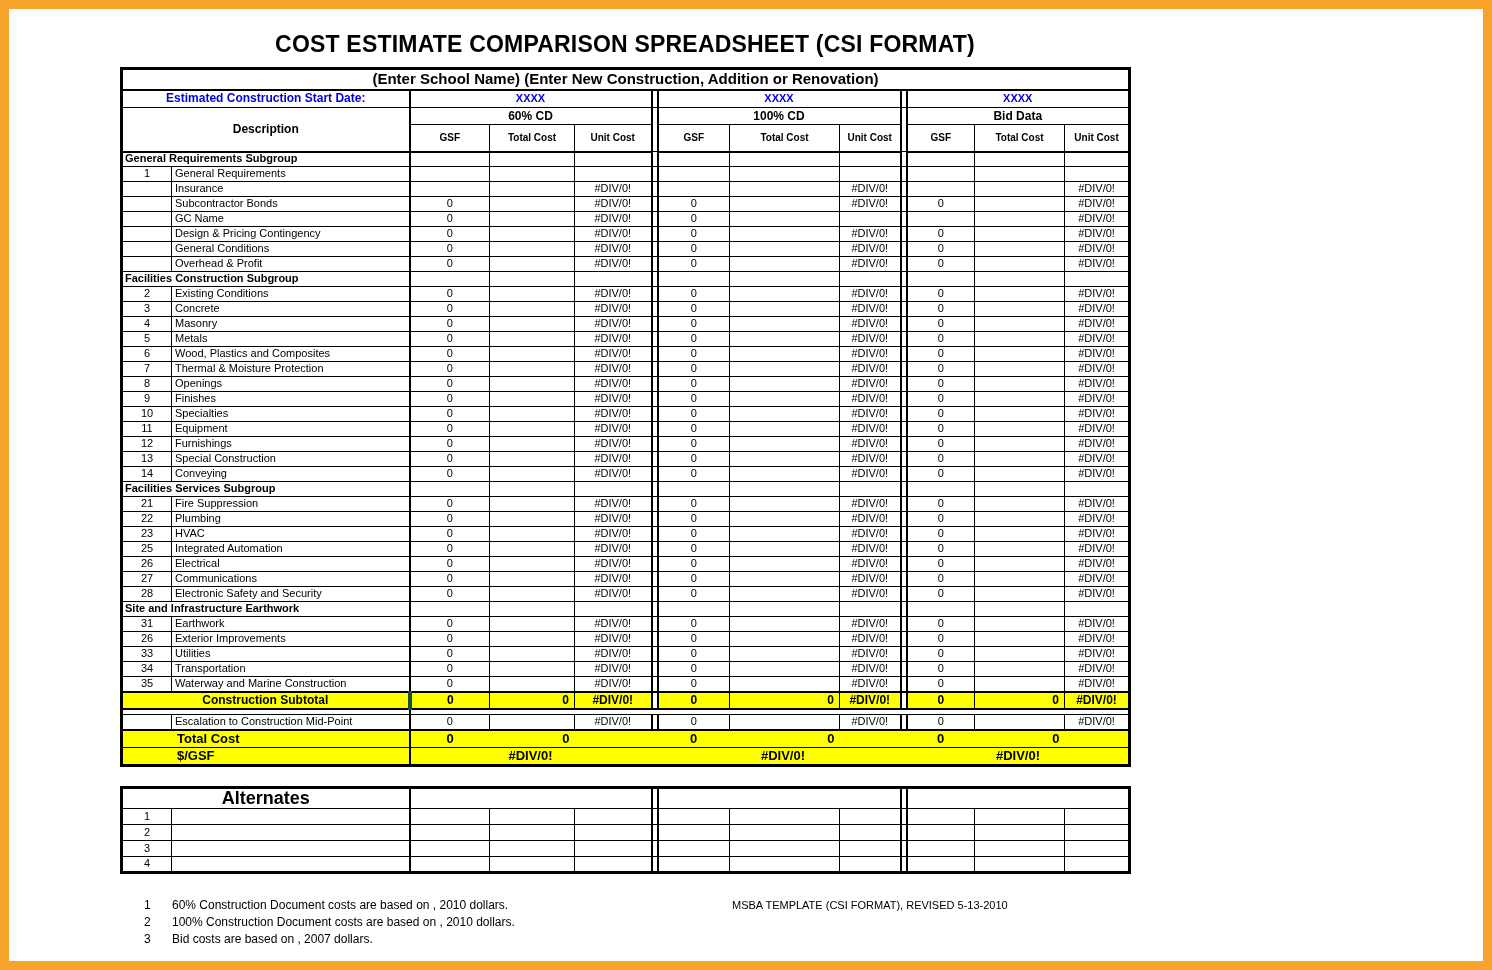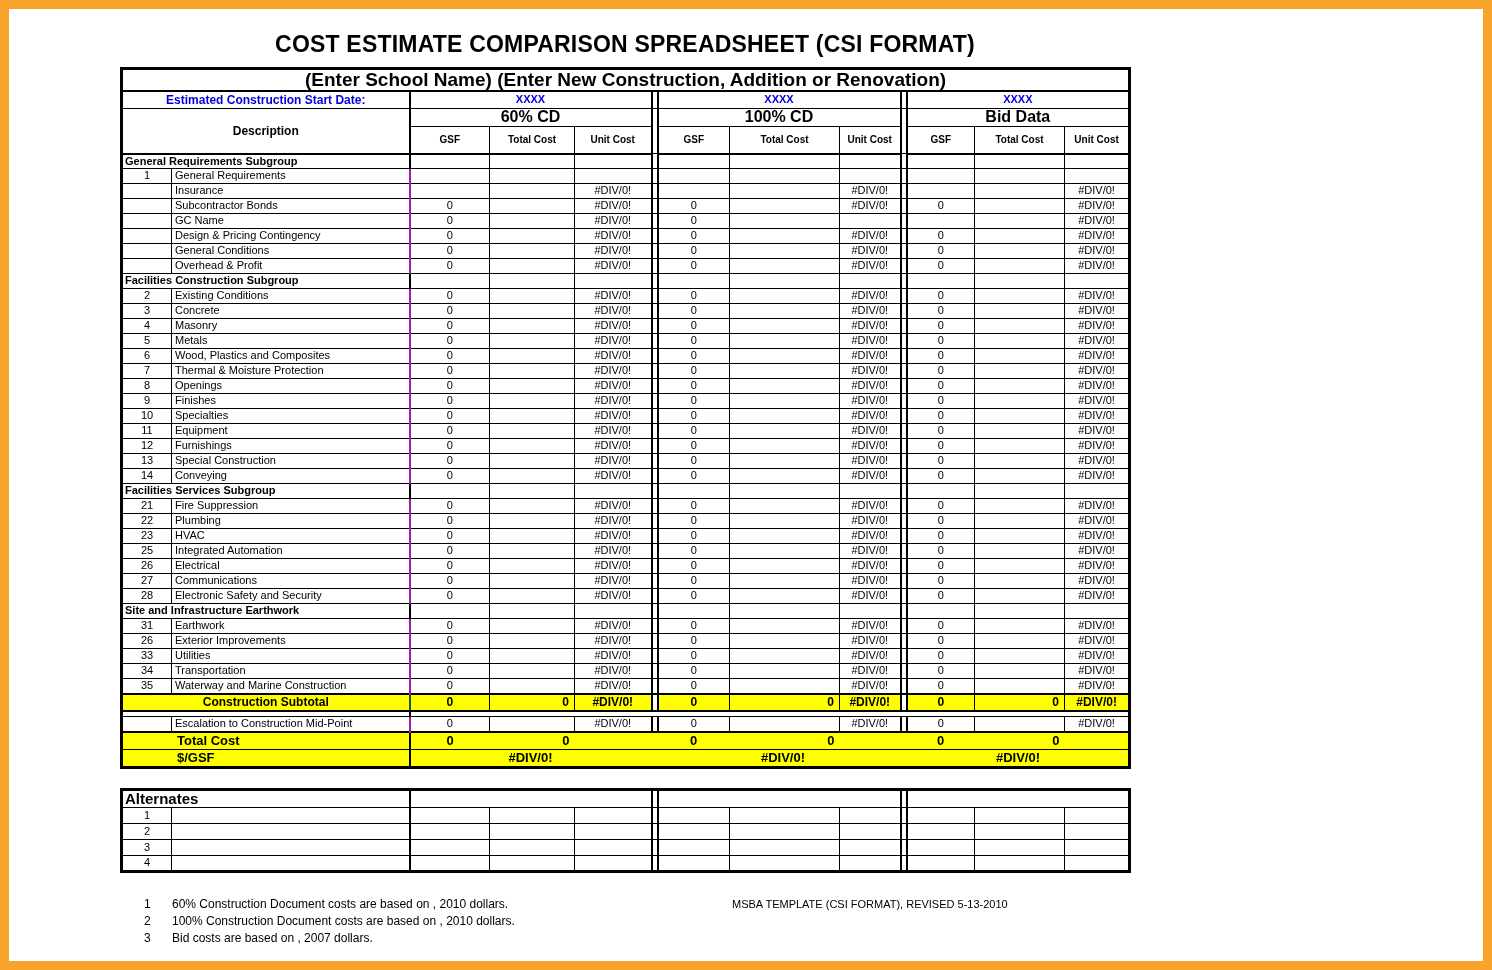--- a/index.html
+++ b/index.html
@@ -13,56 +13,56 @@
     overflow: hidden;
   }
   .content { margin-left: 111px; width: 1010px; }
   .title { width: 1010px; text-align: center; font-size: 23px; font-weight: bold; margin: 22px 0 9px; letter-spacing: 0.2px; }
 
   table { border-collapse: collapse; table-layout: fixed; width: 1010px; }
   table.main, table.alt { border: 3px solid #000; }
   td { border: 1px solid #000; padding: 0 2px; overflow: hidden; white-space: nowrap; font-size: 11px; height: 15px; line-height: 1.05; }
 
   
-  .school-row td { font-size: 19px; font-weight: bold; text-align: center; height: 21px; border-bottom: 2px solid #000; }
+  .school-row td { font-size: 15px; font-weight: bold; text-align: center; height: 21px; border-bottom: 2px solid #000; }
   .startdate-row td { height: 18px; }
   .sd-label { color: #0000E0; font-weight: bold; text-align: center; font-size: 12px; border-right: 2px solid #000; }
   .sd-val { color: #0000E0; font-weight: bold; text-align: center; font-size: 11px; }
   .desc-hdr { font-weight: bold; font-size: 12px; text-align: center; border-right: 2px solid #000; border-bottom: 2px solid #000; }
   .grp-row td { height: 17px; }
-  .grp { font-weight: bold; font-size: 16px; text-align: center; }
+  .grp { font-weight: bold; font-size: 12px; text-align: center; }
   .sub-row td { height: 27px; }
   .sub { font-weight: bold; font-size: 10px; text-align: center; border-bottom: 2px solid #000; }
   .spc { border-left: 2px solid #000; border-right: 2px solid #000; background: #fff; }
 
   
   td.num { text-align: center; }
-  td.label { border-right: 2px solid #a21caf; padding-left: 3px; }
+  td.label { border-right: 2px solid #000000; padding-left: 3px; }
   td.sec-label { font-weight: bold; border-right: 2px solid #000; padding-left: 2px; }
-  td.merged-label { border-right: 2px solid #14532d; }
+  td.merged-label { border-right: 4px solid #14532d; }
   td.gsf { text-align: center; }
   td.total { text-align: right; padding-right: 5px; }
   td.unit { text-align: center; }
 
   tr.subtotal td { background: #FFFF00; font-weight: bold; font-size: 12px; height: 17px; border-top: 2px solid #000; border-bottom: 2px solid #000; }
   tr.subtotal td.spc { background: #fff; }
   tr.subtotal td.merged-label { text-align: center; }
 
   tr.spacer td { height: 6px; border-left: none; border-right: none; }
   tr.spacer td.merged-label { border-right: 2px solid #000; }
 
   tr.total td, tr.gsf td { background: #FFFF00; font-weight: bold; font-size: 13px; height: 18px; border-left: none; border-right: none; }
   tr.total td { border-top: 2px solid #000; }
   tr.total td.spc, tr.gsf td.spc { background: #FFFF00; border-left: none; border-right: none; }
   tr.total td.merged-label, tr.gsf td.merged-label { border-right: 2px solid #000; text-align: left; padding-left: 54px; }
   tr.gsf td.total { text-align: center; }
 
   
   .alt { margin-top: 19px; }
-  .alt-hdr td { font-weight: bold; font-size: 15px; text-align: left; height: 17px; }
+  .alt-hdr td { font-weight: bold; font-size: 18px; text-align: center; height: 17px; }
   .alt-hdr .desc { border-right: 2px solid #000; }
   .alt td { height: 16px; }
   .alt td.label { border-right: 2px solid #000; }
 
   
   .notes { position: relative; margin-top: 24px; width: 1010px; font-size: 12px; }
   .footnote { display: flex; margin-bottom: 3px; }
   .fn-num { width: 28px; margin-left: 24px; flex: 0 0 auto; }
   .template-note { position: absolute; left: 612px; top: 1px; font-size: 11px; }
 </style>

